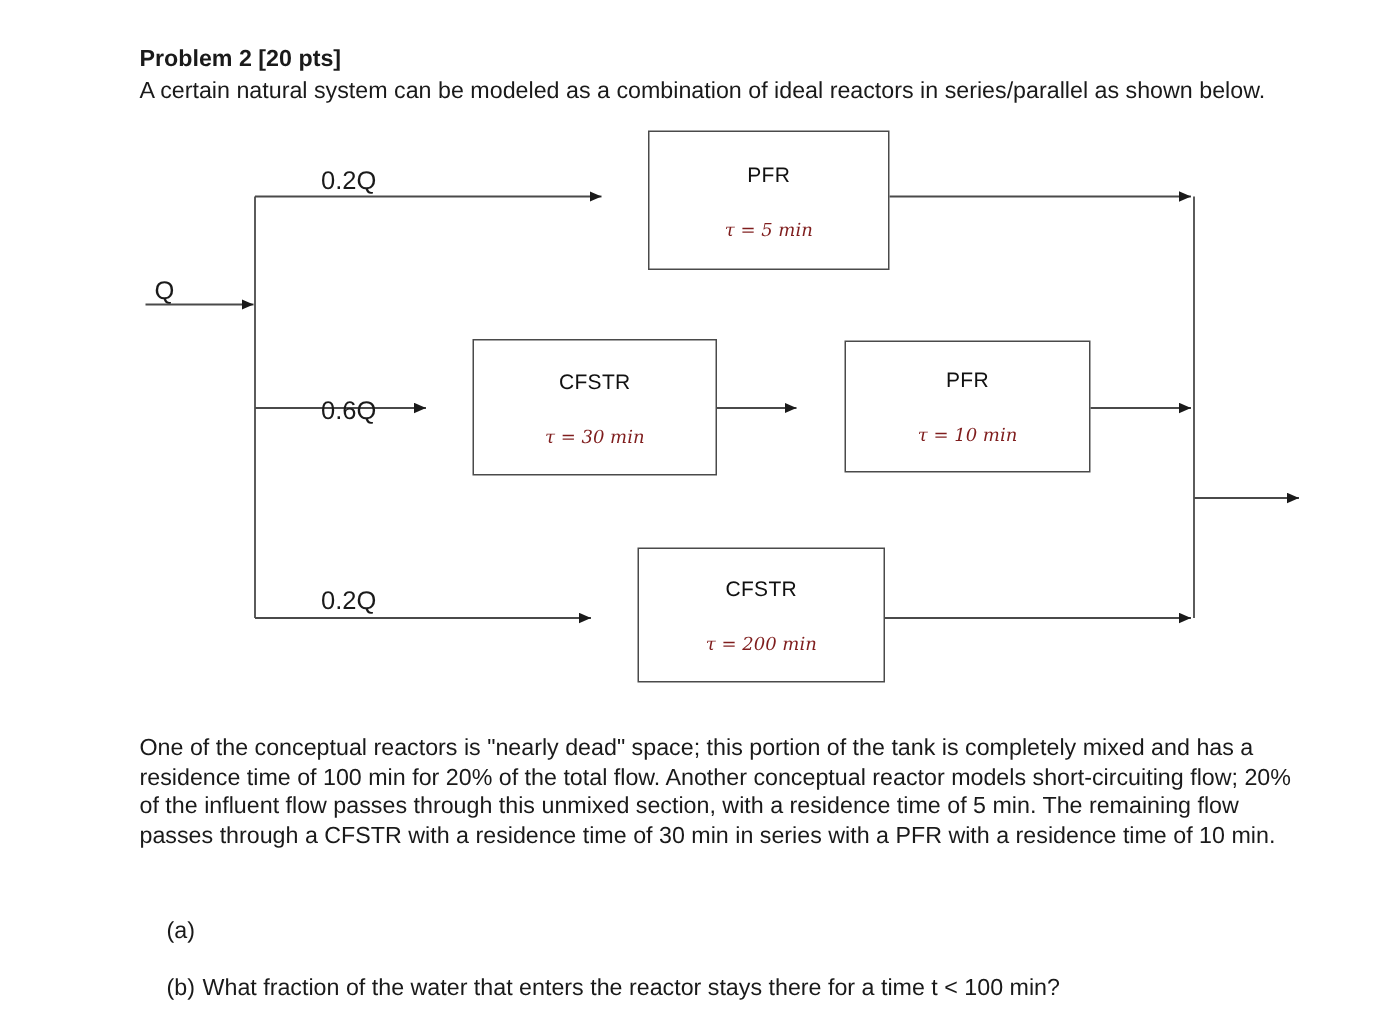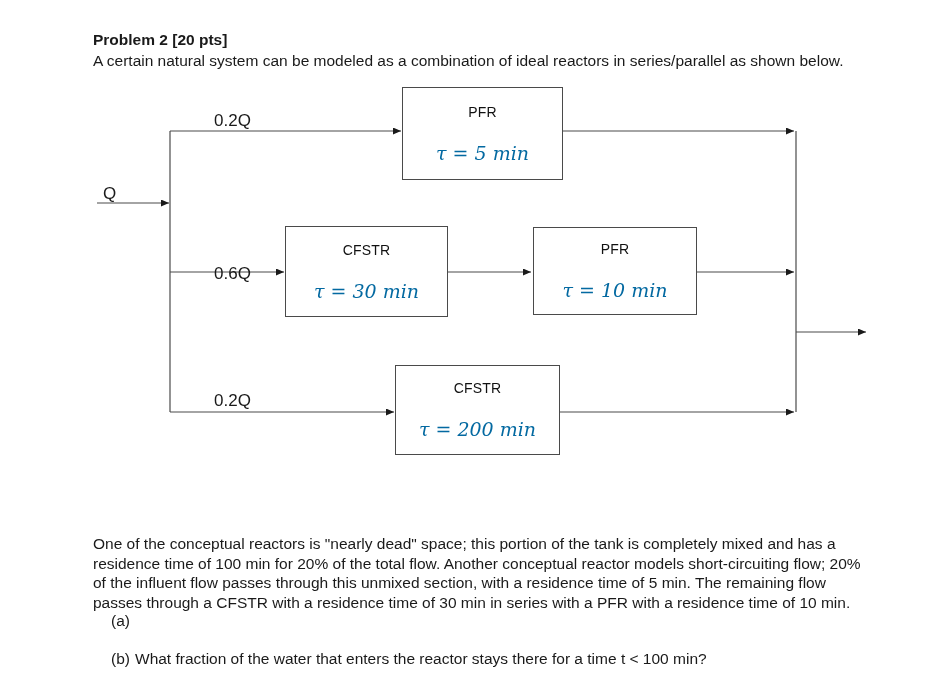--- a/index.html
+++ b/index.html
@@ -41,46 +41,46 @@
   .reactor-box {
     position: absolute;
     box-sizing: border-box;
     background: #ffffff;
     border: 1.5px solid #4a4a4a;
     display: flex;
     flex-direction: column;
     align-items: center;
     justify-content: center;
     gap: 22px;
+    margin-left: 30px;
   }
   .reactor-name {
     font-size: 14px;
     letter-spacing: 0.2px;
     color: #111111;
   }
   .reactor-tau {
     font-family: "DejaVu Serif", serif;
     font-style: italic;
-    font-size: 19px;
-    color: #0369a1;
+    font-size: 12px;
+    color: #7f1d1d;
     white-space: nowrap;
   }
   .flow-label {
     position: absolute;
     font-size: 17px;
     white-space: nowrap;
   }
   .paragraph {
     position: absolute;
     left: 93px;
     top: 489px;
     width: 778px;
     font-size: 15.5px;
     line-height: 19.5px;
-    margin-top: 45px;
   }
   .questions {
     position: absolute;
     left: 111px;
     top: 611px;
     font-size: 15.5px;
     line-height: 19.5px;
   }
   .question {
     display: flex;

